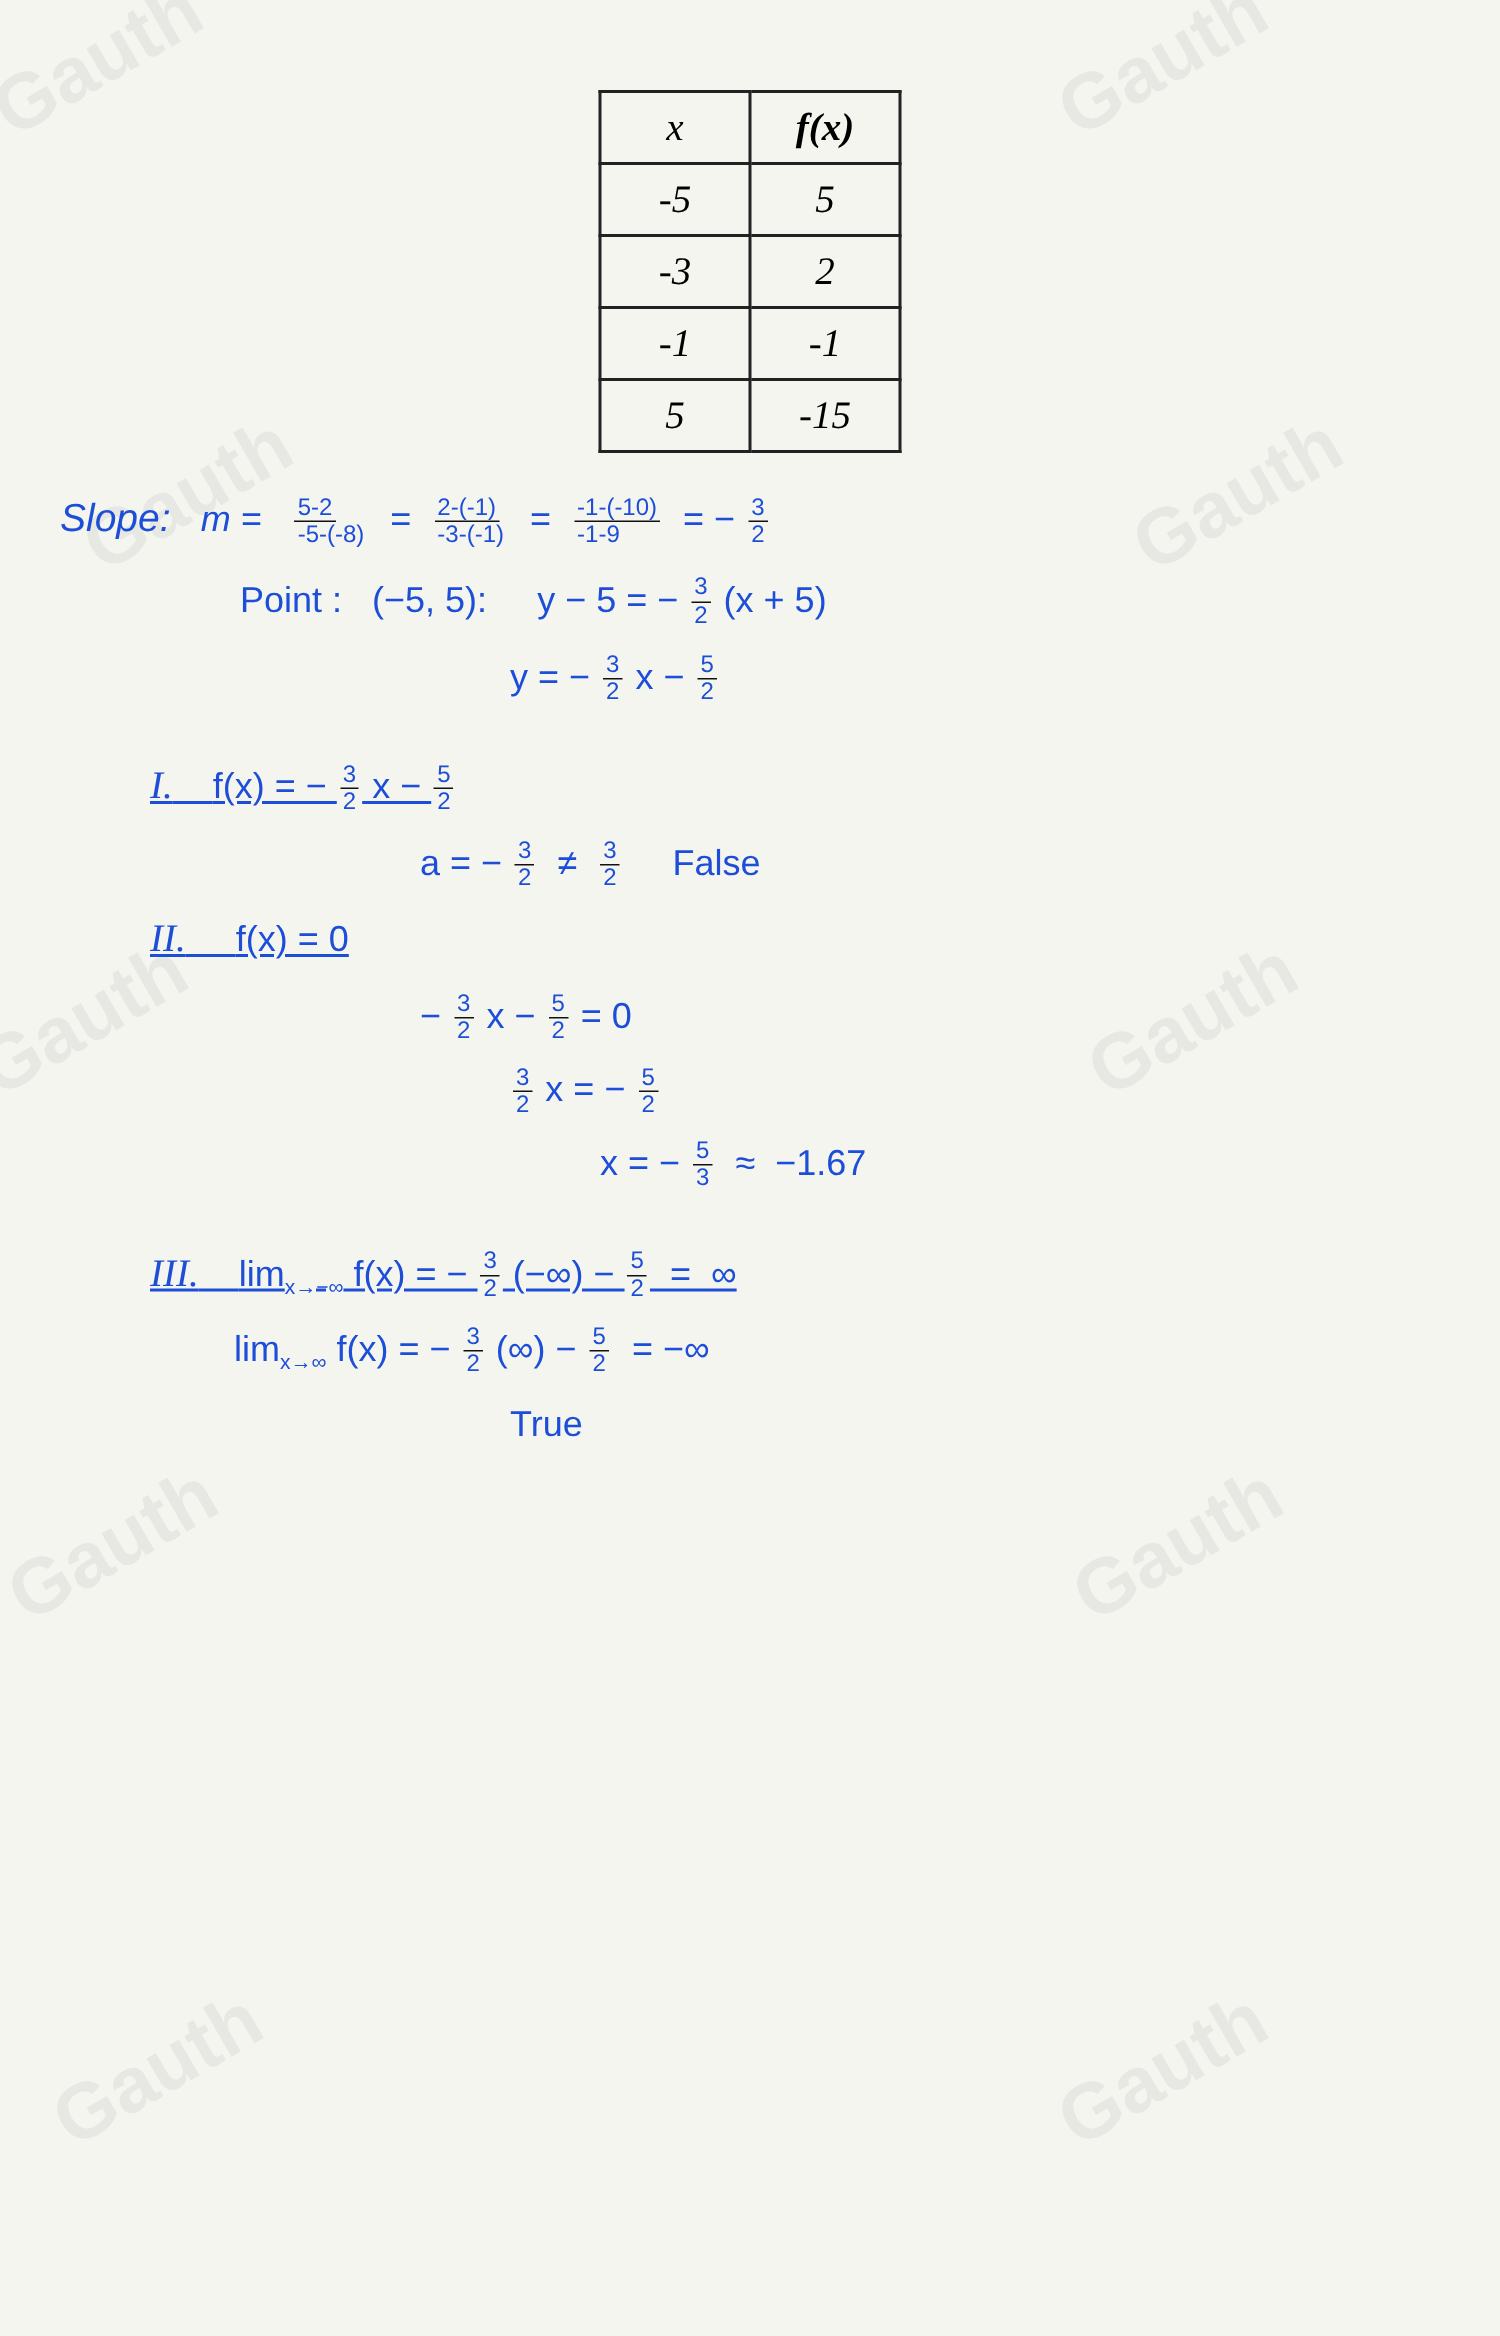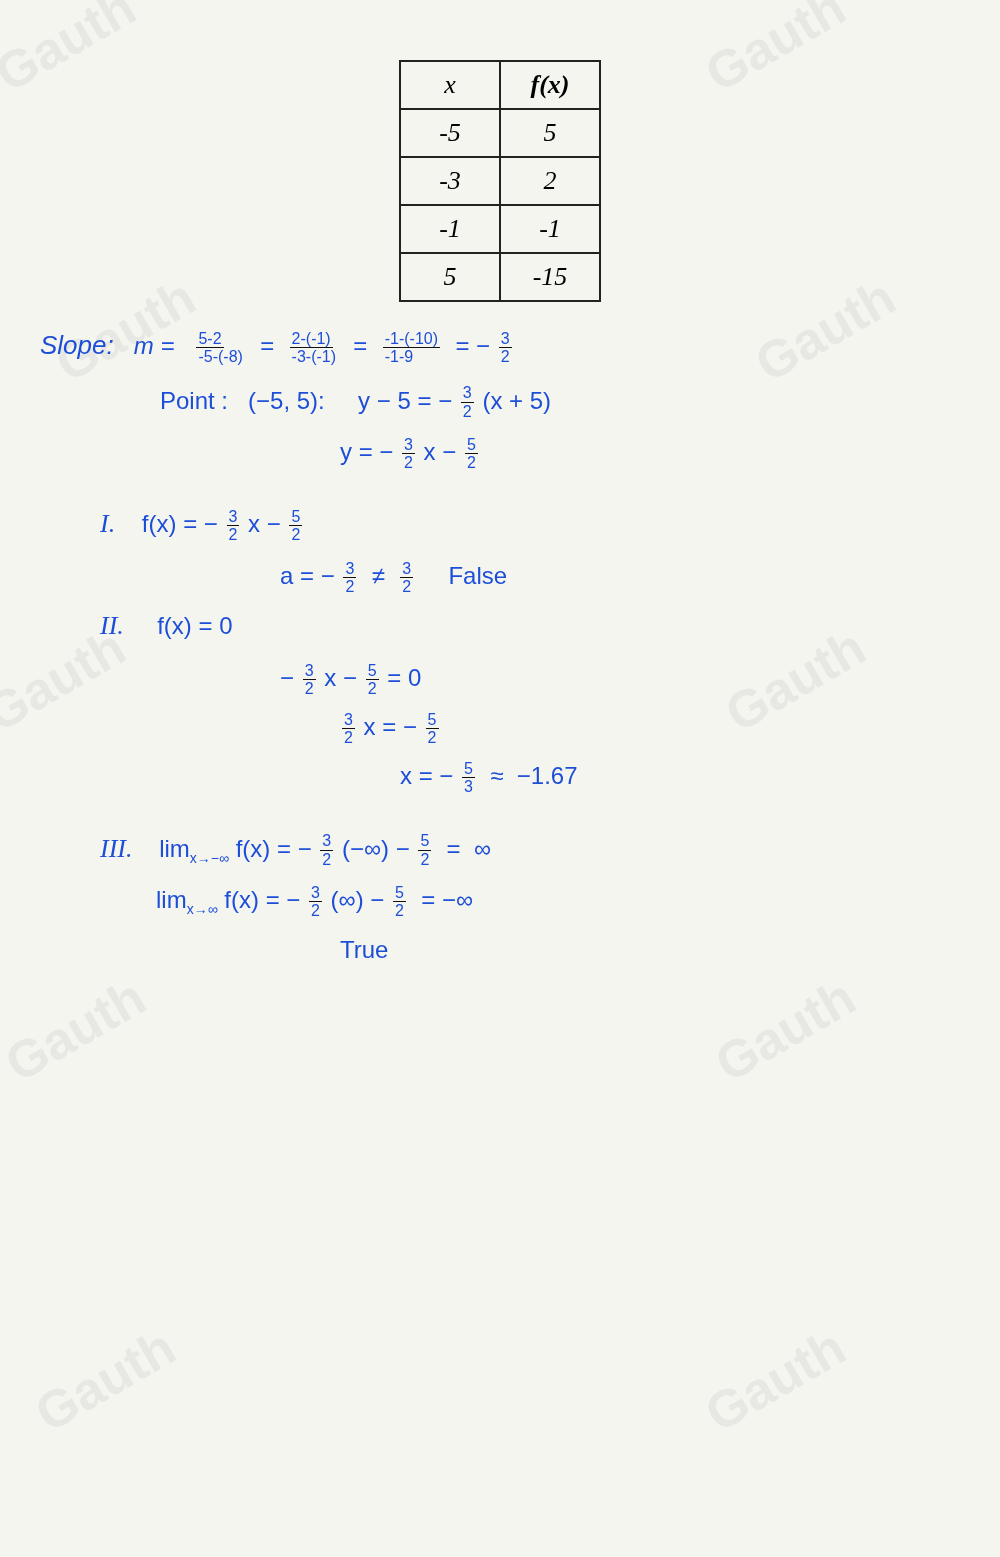--- a/index.html
+++ b/index.html
@@ -56,21 +56,21 @@
       font-family: 'Segoe UI', Arial, sans-serif;
       line-height: 1.8;
       color: #1d4ed8;
     }
 
     .line {
       display: block;
       margin: 6px 0;
     }
 
-    .indent1 { margin-left: 60px; }
+    .indent1 { margin-left: 60px; text-decoration: underline; }
     .indent2 { margin-left: 120px; }
     .indent3 { margin-left: 116px; }
     .indent4 { margin-left: 240px; }
     .indent5 { margin-left: 300px; }
     .indent6 { margin-left: 360px; }
 
     .roman { font-family: Georgia, serif; font-style: italic; font-size: 26px; }
     .frac {
       display: inline-flex;
       flex-direction: column;

